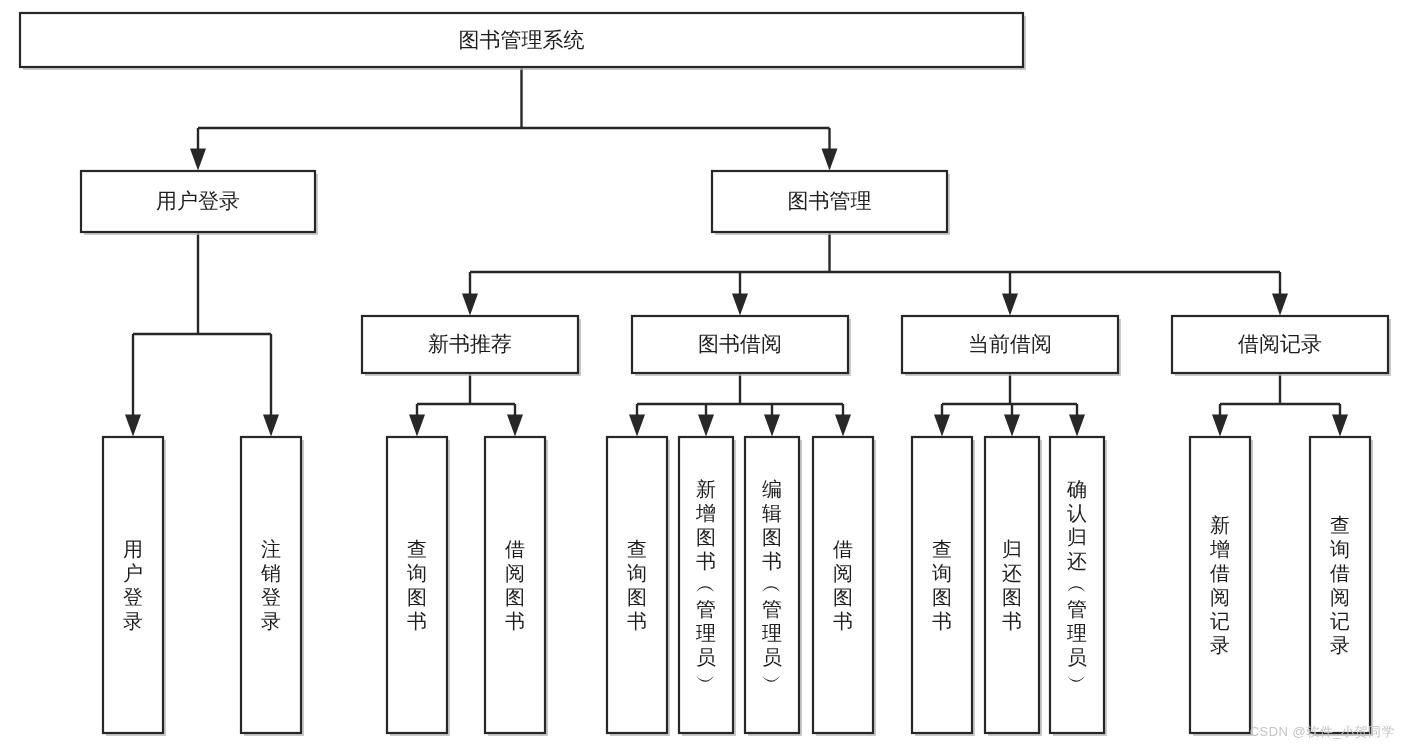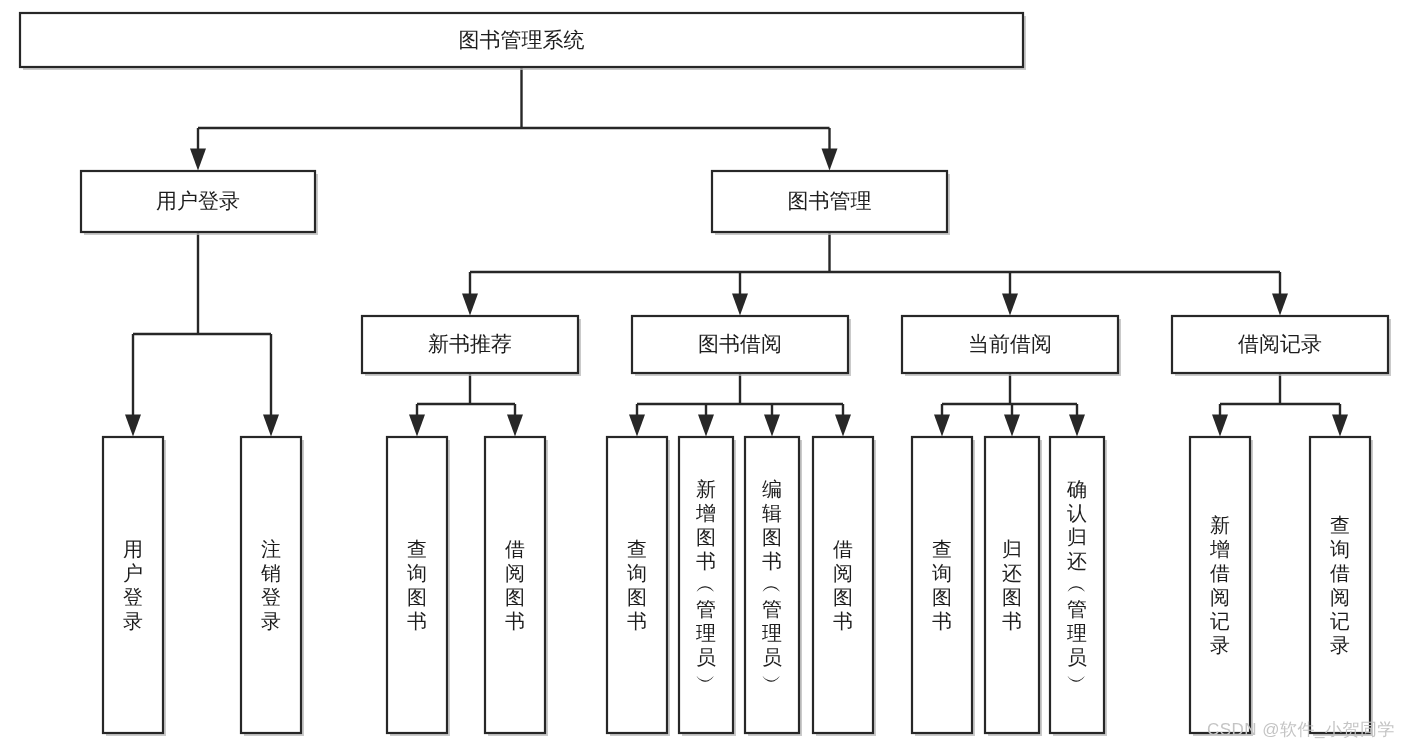--- a/index.html
+++ b/index.html
@@ -58,21 +58,21 @@
     font-family: "Liberation Sans", "DejaVu Sans", sans-serif;
     font-size: 20px;
     fill: #1d1d1d;
     text-anchor: middle;
   }
   .watermark {
     position: absolute;
     right: 10px;
     bottom: 6px;
     font-family: "Liberation Sans", "DejaVu Sans", sans-serif;
-    font-size: 17px;
+    font-size: 13px;
     color: #c4c4c4;
     letter-spacing: 0.5px;
     white-space: nowrap;
     user-select: none;
   }
 </style>
 </head>
 <body>
 
 <div id="diagram-root">

